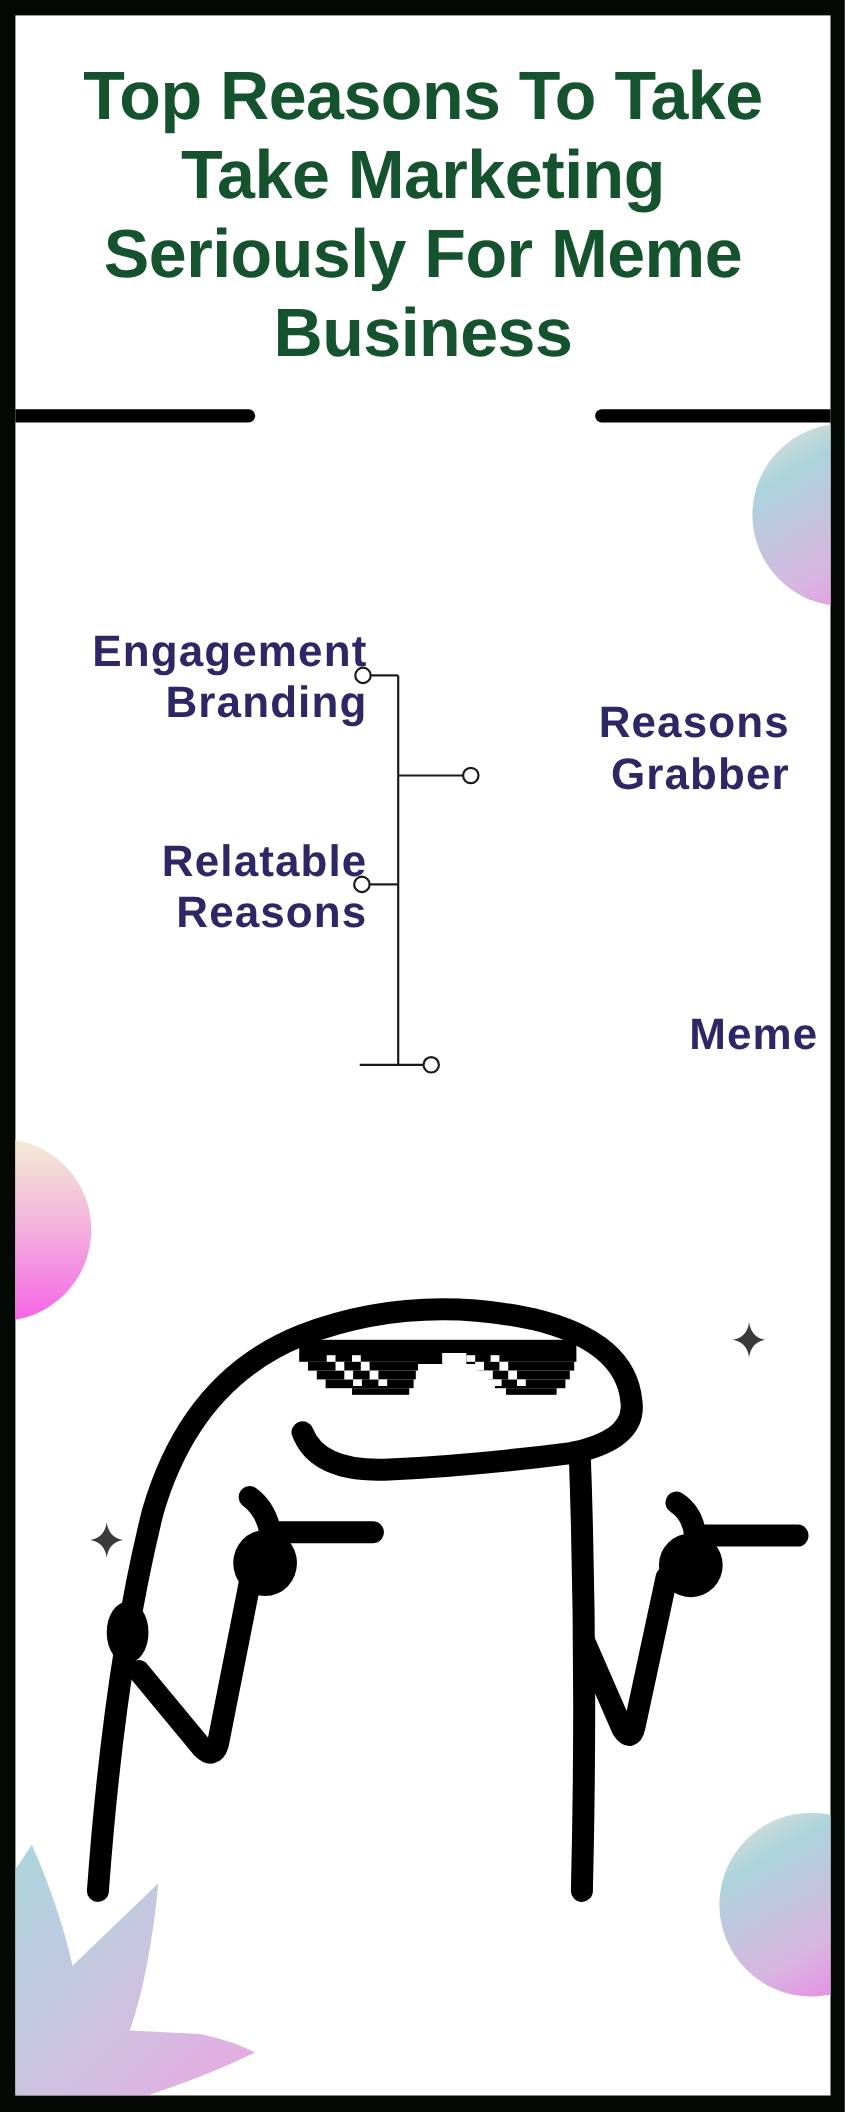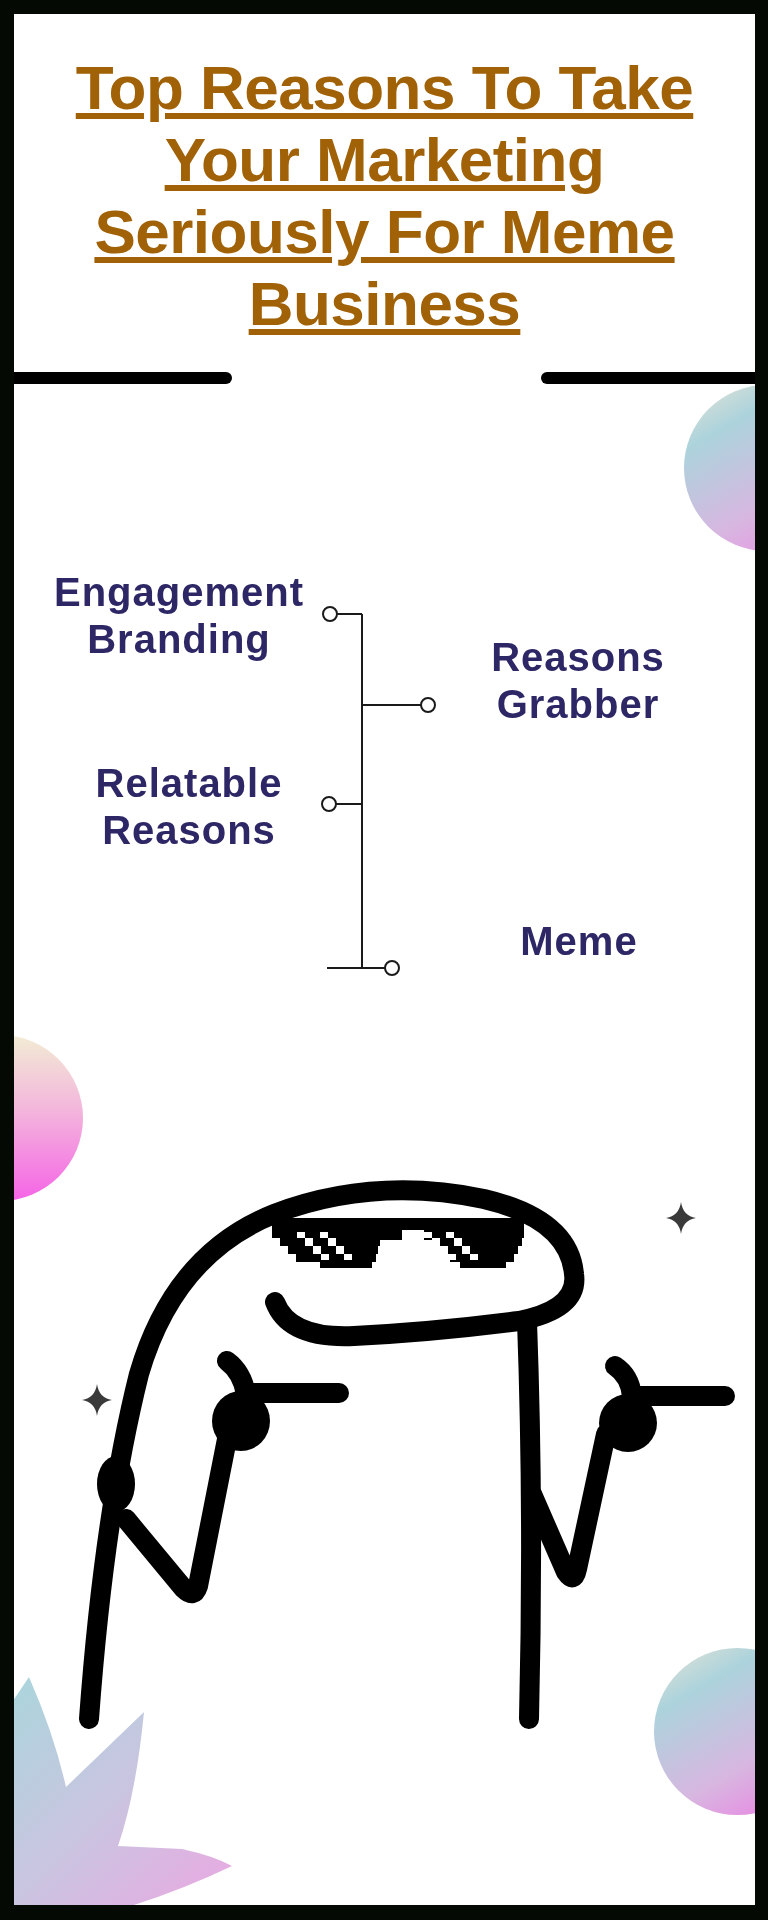--- a/index.html
+++ b/index.html
@@ -7,25 +7,24 @@
       width: 768px; height: 1920px; position: relative; overflow: hidden;
       background: #040904;
       font-family: "Liberation Sans", "DejaVu Sans", sans-serif;
     }
     .page {
       position: absolute; left: 14px; top: 14px; width: 741px; height: 1891px;
       background: #ffffff; overflow: hidden;
     }
     .title {
       position: absolute; left: 0; top: 38px; width: 741px;
-      text-align: center; color: #a16207;
+      text-align: center; color: #14532d;
       font-family: "Liberation Sans", "DejaVu Sans", sans-serif;
       font-weight: bold; font-size: 62px; line-height: 72px;
       letter-spacing: -0.5px;
-      text-decoration: underline;
     }
     .title span { display: block; }
     .divider {
       position: absolute; height: 12px; background: #000;
       border-radius: 6px; top: 358px;
     }
     .divider.left { left: -20px; width: 238px; }
     .divider.right { left: 527px; width: 260px; }
     .blob {
       position: absolute; border-radius: 50%;
@@ -39,41 +38,41 @@
       background: linear-gradient(180deg, #f2ecd4 0%, #f3b6dc 45%, #f564e6 100%);
     }
     .blob-br {
       left: 640px; top: 1634px; width: 167px; height: 167px;
       background: linear-gradient(150deg, #e8e4d6 0%, #acd3dc 25%, #d8b6e0 65%, #ee78e4 100%);
     }
     .svg-layer { position: absolute; left: 0; top: 0; }
     .node-label {
       position: absolute; color: #2d2766; font-weight: bold;
       font-family: "Liberation Sans", "DejaVu Sans", sans-serif;
-      font-size: 40px; line-height: 47px; text-align: center;
+      font-size: 40px; line-height: 47px; text-align: right;
       letter-spacing: 1px;
     }
     .node-label span { display: block; }
     .lbl-1 { left: 10px; top: 555px; width: 310px; }
     .lbl-2 { left: 424px; top: 620px; width: 280px; }
     .lbl-3 { left: 30px; top: 746px; width: 290px; }
     .lbl-4 { left: 400px; top: 904px; width: 330px; }
   </style>
 </head>
 <body>
 
 <div class="page">
 
   <div class="blob blob-tr"></div>
   <div class="blob blob-ml"></div>
   <div class="blob blob-br"></div>
 
   <h1 class="title" style="margin:0;">
     <span>Top Reasons To Take</span>
-    <span>Your Marketing</span>
+    <span>Take Marketing</span>
     <span>Seriously For Meme</span>
     <span>Business</span>
   </h1>
 
   <div class="divider left"></div>
   <div class="divider right"></div>
 
   <svg class="svg-layer" width="741" height="1891" viewBox="0 0 741 1891">
     <defs>
       <linearGradient id="starGrad" x1="0" y1="0" x2="1" y2="1">

